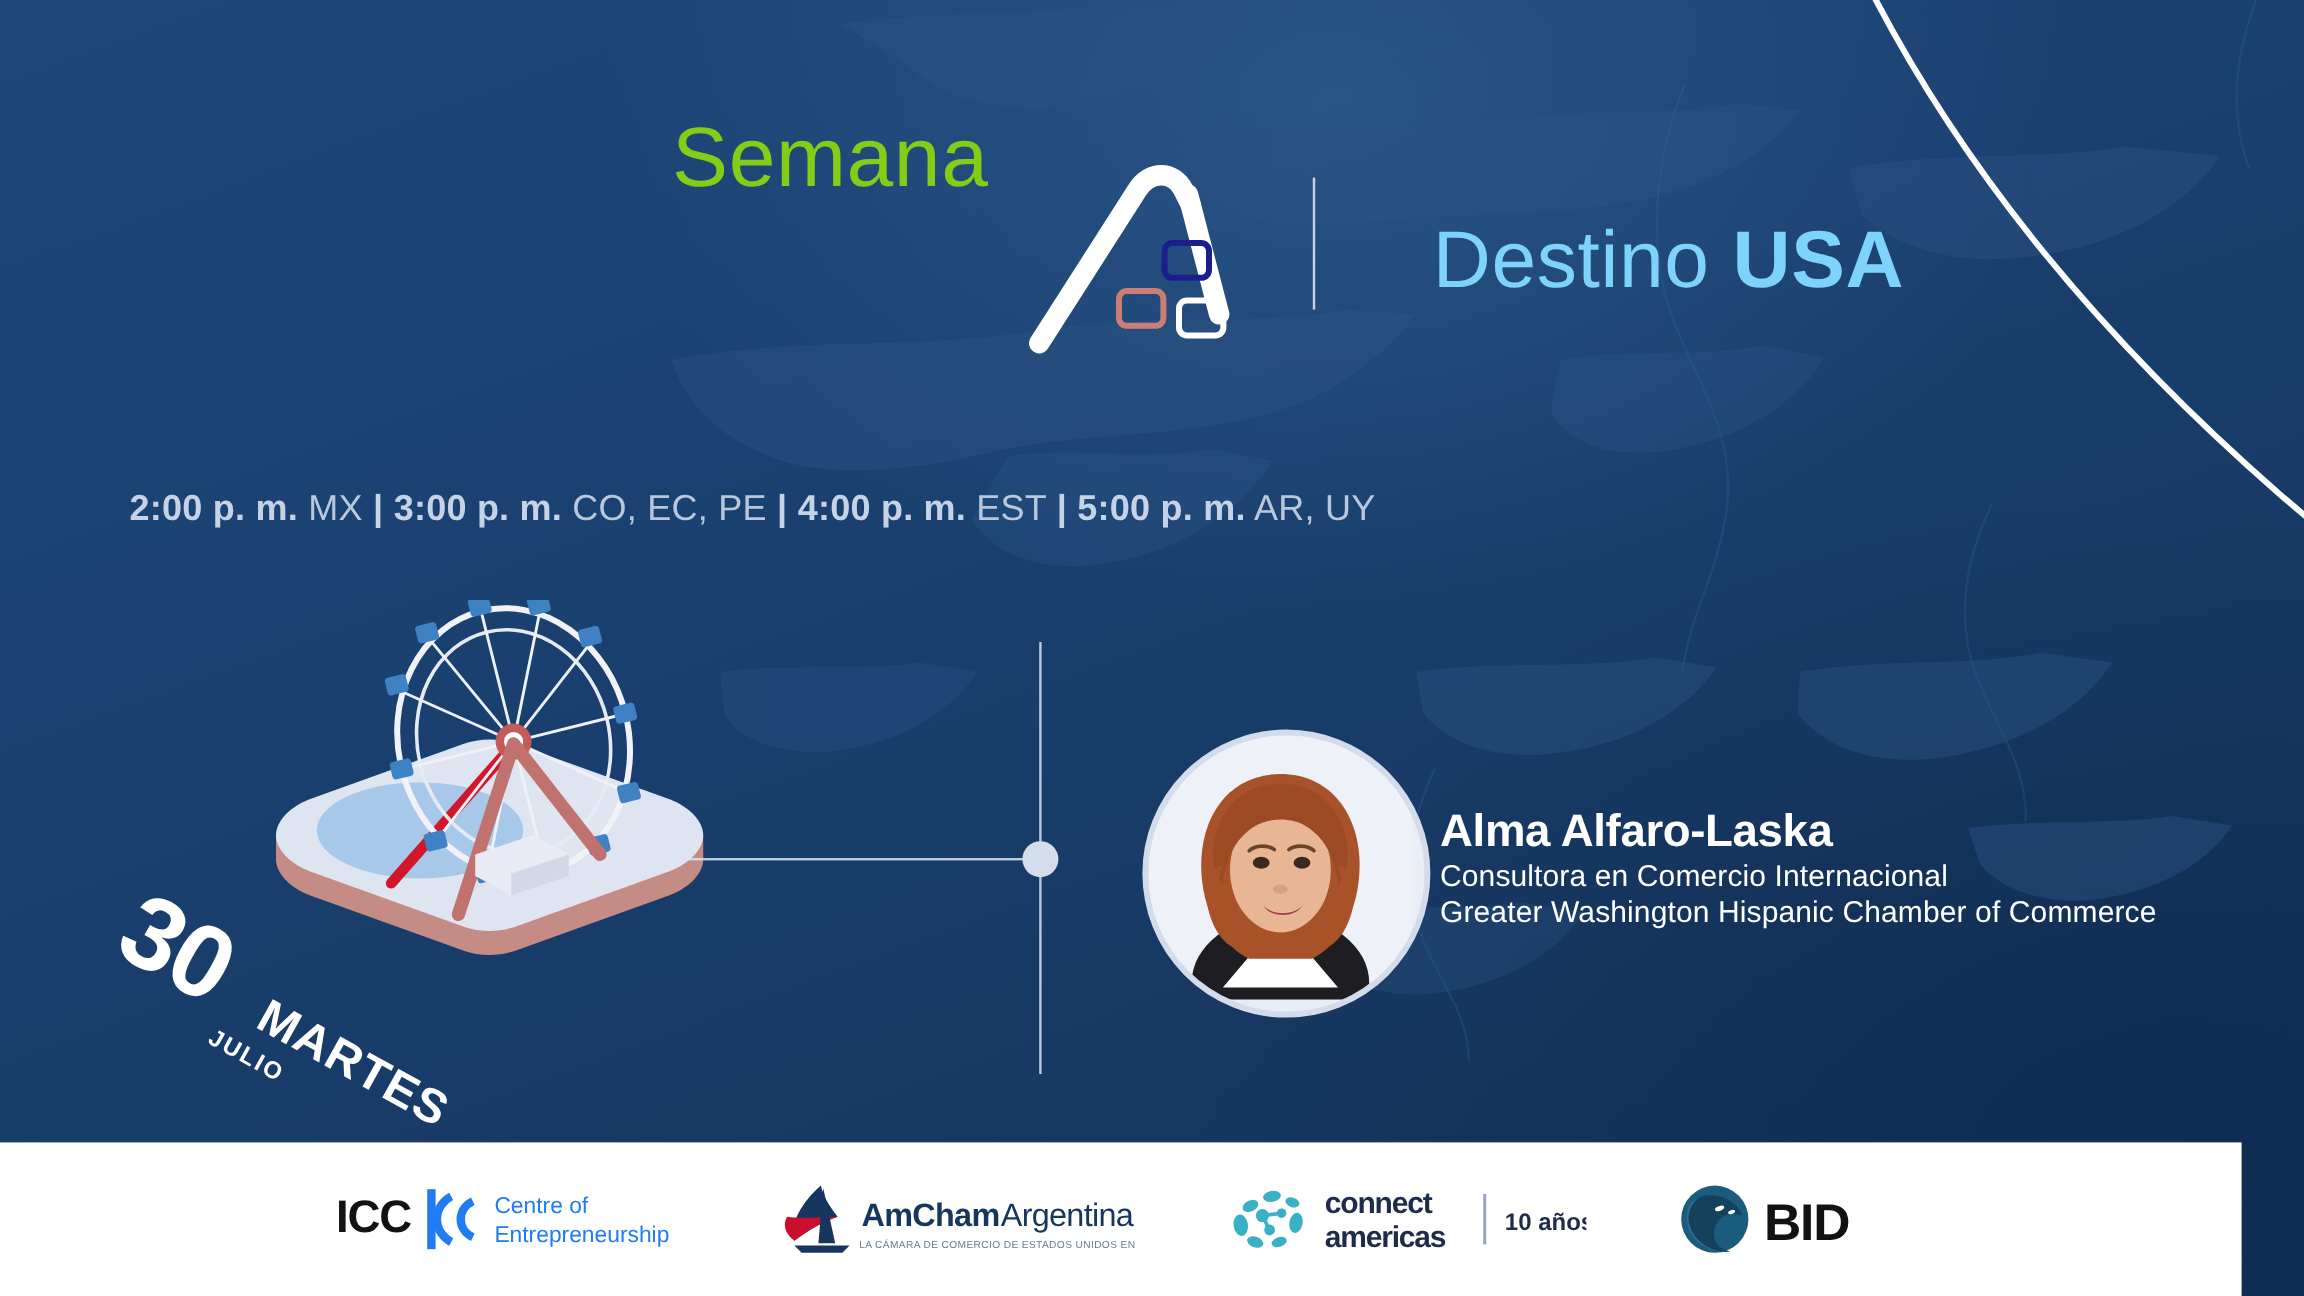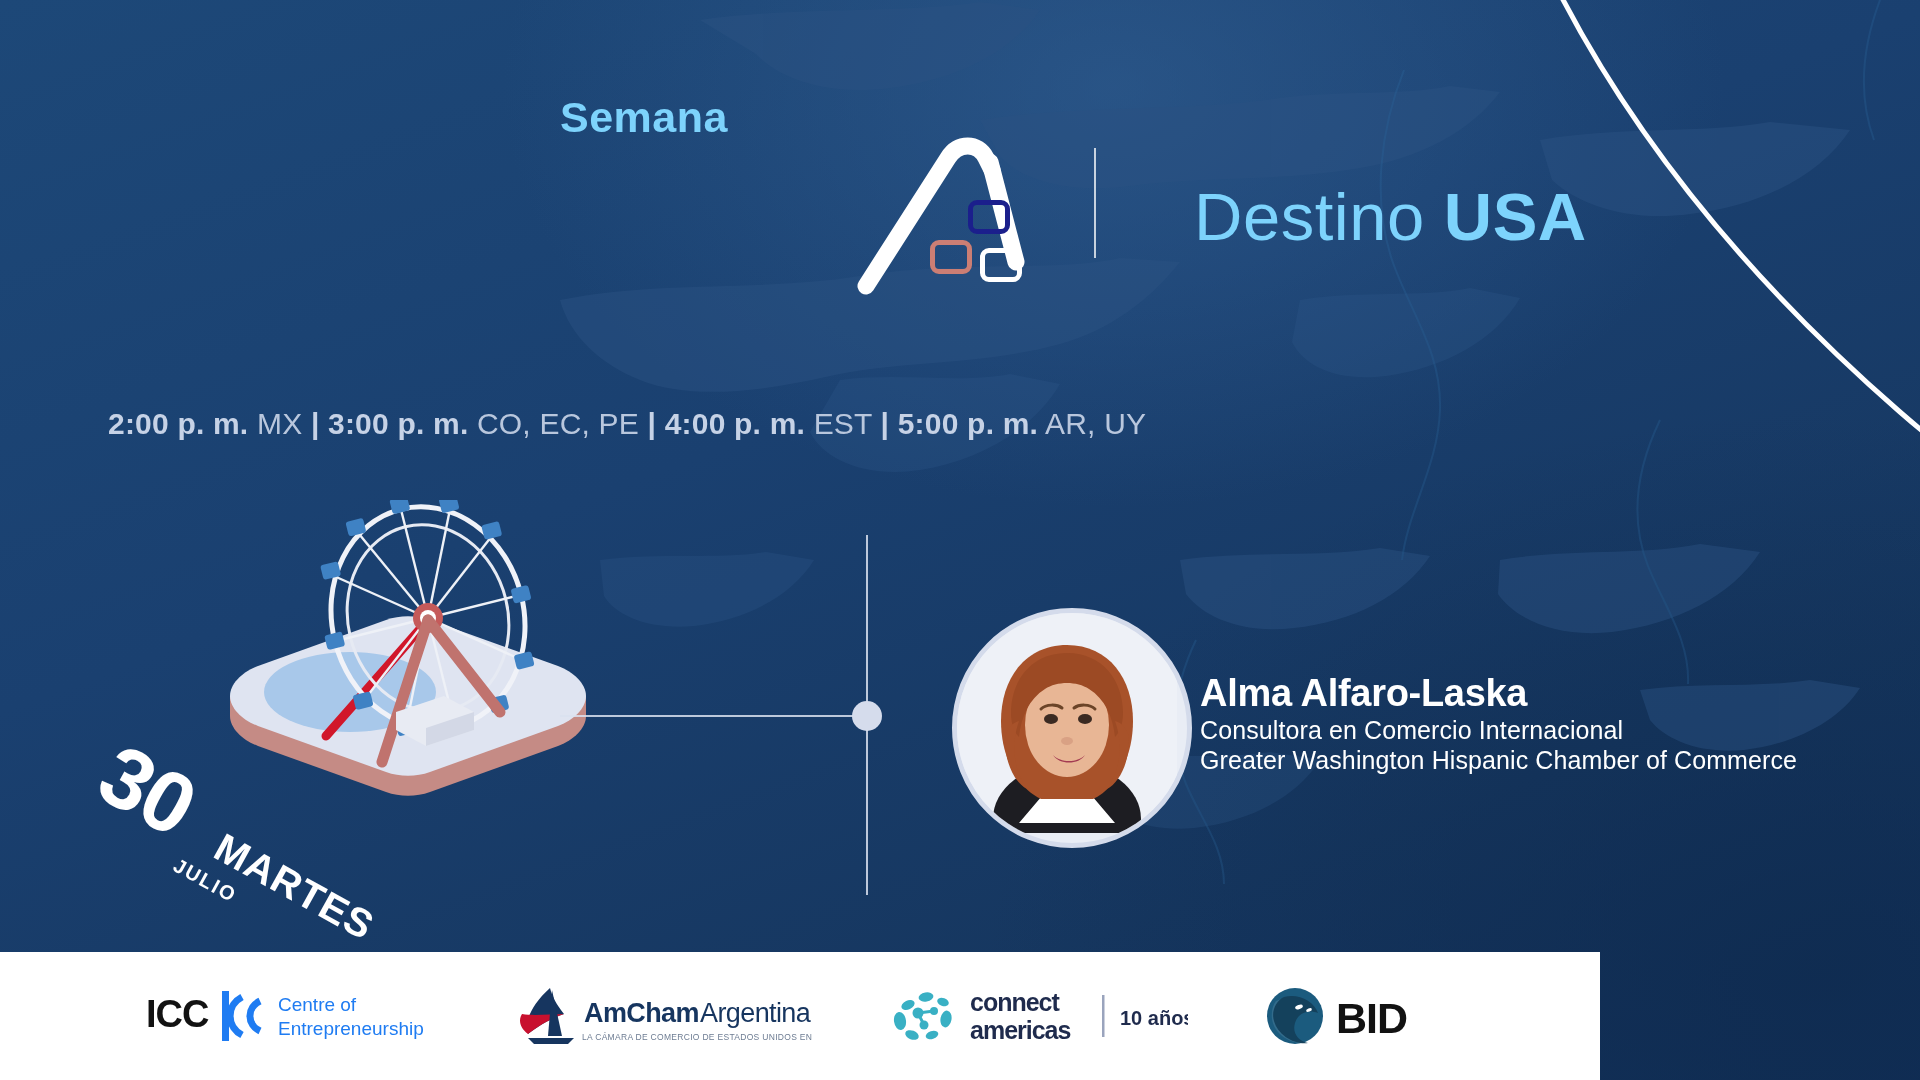--- a/index.html
+++ b/index.html
@@ -42,23 +42,23 @@
     position: absolute;
     left: 400px;
     top: 96px;
     width: 700px;
     height: 190px;
   }
   .semana {
     position: absolute;
     left: 160px;
     top: 0px;
-    font-size: 43px;
-    font-weight: 700;
-    color: #7dd3fc;
+    font-size: 70px;
+    font-weight: 400;
+    color: #84cc16;
     letter-spacing: 0.5px;
     line-height: 1;
   }
   .comex-word {
     position: absolute;
     left: 0px;
     top: 44px;
     font-size: 142px;
     font-weight: 700;
     color: #ffffff;
@@ -234,21 +234,21 @@
     font-weight: 300;
     line-height: 1.22;
     letter-spacing: 0.1px;
   }
 
   
   .footer {
     position: absolute;
     left: 0;
     bottom: 0;
-    width: 1600px;
+    width: 1868px;
     height: 128px;
     background: #ffffff;
     display: flex;
     align-items: center;
     justify-content: center;
     gap: 76px;
   }
   .logo-slot { display: flex; align-items: center; }
 </style>
 </head>

